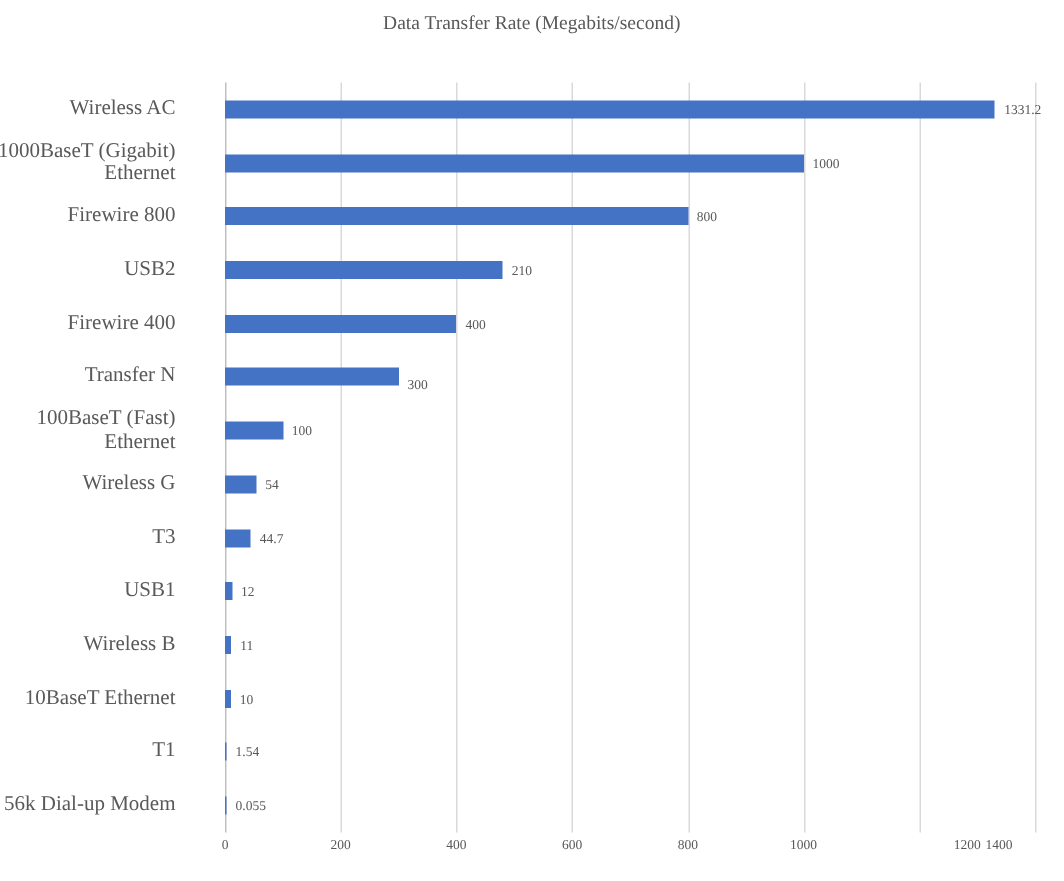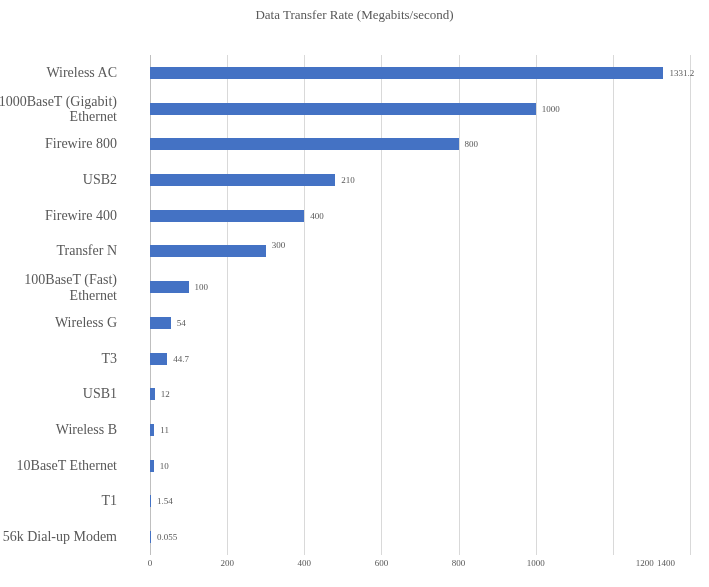--- a/index.html
+++ b/index.html
@@ -163,21 +163,21 @@
     <div class="val-label" style="left: 669.463px; top: 72.8571px;">1331.2</div>
     <div class="cat-label" style="top: 108.571px;">1000BaseT (Gigabit) Ethernet</div>
     <div class="val-label" style="left: 541.714px; top: 108.571px;">1000</div>
     <div class="cat-label" style="top: 144.286px;">Firewire 800</div>
     <div class="val-label" style="left: 464.571px; top: 144.286px;">800</div>
     <div class="cat-label" style="top: 180px;">USB2</div>
     <div class="val-label" style="left: 341.143px; top: 180px;">210</div>
     <div class="cat-label" style="top: 215.714px;">Firewire 400</div>
     <div class="val-label" style="left: 310.286px; top: 215.714px;">400</div>
     <div class="cat-label" style="top: 251.429px;">Transfer N</div>
-    <div class="val-label" style="left: 271.714px; top: 245px;">300</div>
+    <div class="val-label" style="left: 271.714px; top: 256px;">300</div>
     <div class="cat-label" style="top: 287.143px;">100BaseT (Fast) Ethernet</div>
     <div class="val-label" style="left: 194.571px; top: 287.143px;">100</div>
     <div class="cat-label" style="top: 322.857px;">Wireless G</div>
     <div class="val-label" style="left: 176.829px; top: 322.857px;">54</div>
     <div class="cat-label" style="top: 358.571px;">T3</div>
     <div class="val-label" style="left: 173.241px; top: 358.571px;">44.7</div>
     <div class="cat-label" style="top: 394.286px;">USB1</div>
     <div class="val-label" style="left: 160.629px; top: 394.286px; text-align: center;">12</div>
     <div class="cat-label" style="top: 430px;">Wireless B</div>
     <div class="val-label" style="left: 160.243px; top: 430px;">11</div>

